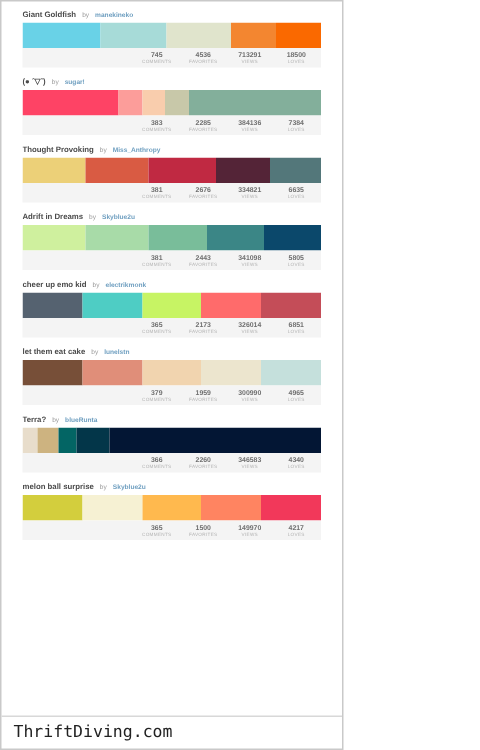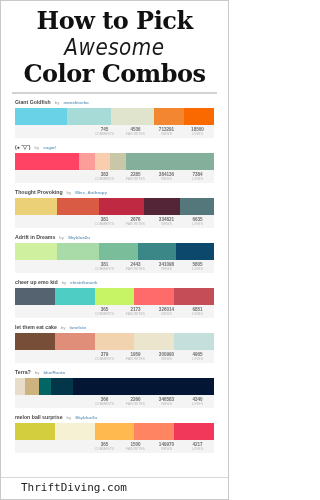--- a/index.html
+++ b/index.html
@@ -128,41 +128,35 @@
     line-height:5px;
     color:#b3b3b3;
     letter-spacing:0.2px;
     display:block;
   }
 
   
   .footer{
     flex:0 0 auto;
     border-top:1px solid #d8d8d8;
-    padding:3px 0 4px 20px;
+    padding:3px 0 4px 8px;
   }
   .brand{
     font-family:"DejaVu Sans Mono", monospace;
     font-size:11px;
     line-height:14px;
     color:#222222;
     letter-spacing:0px;
   }
 </style>
 </head>
 <body>
 
 <div class="poster">
 
-  <div class="titleblock">
-    <div class="title-l1">How to Pick</div>
-    <div class="title-l2">Awesome</div>
-    <div class="title-l3">Color Combos</div>
-    <div class="title-rule"></div>
-  </div>
 
   <div class="palettes" id="palette-list">
       <div class="palette">
         <div class="p-head">
           <span class="p-name">Giant Goldfish</span>
           <span class="p-by">by</span>
           <span class="p-author">manekineko</span>
         </div>
         <div class="swatches">
           <div class="sw" style="background: rgb(105, 210, 231); width: 26%;"></div>

